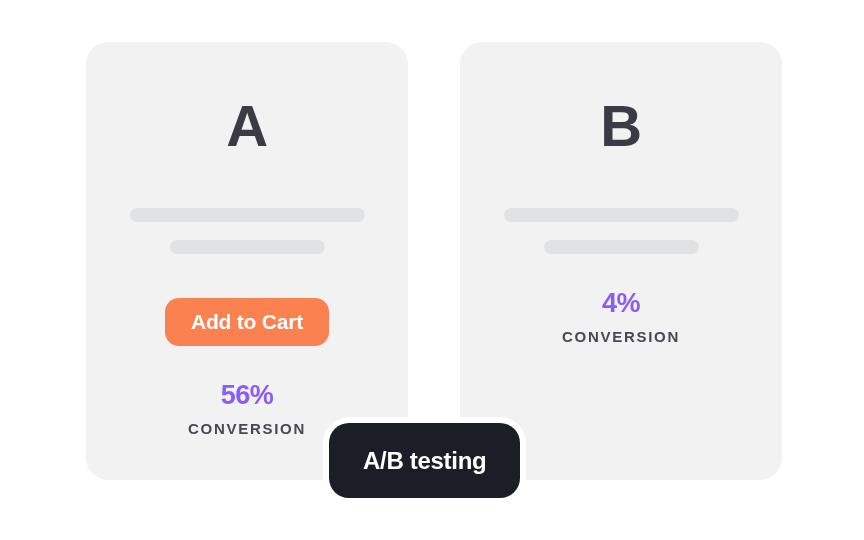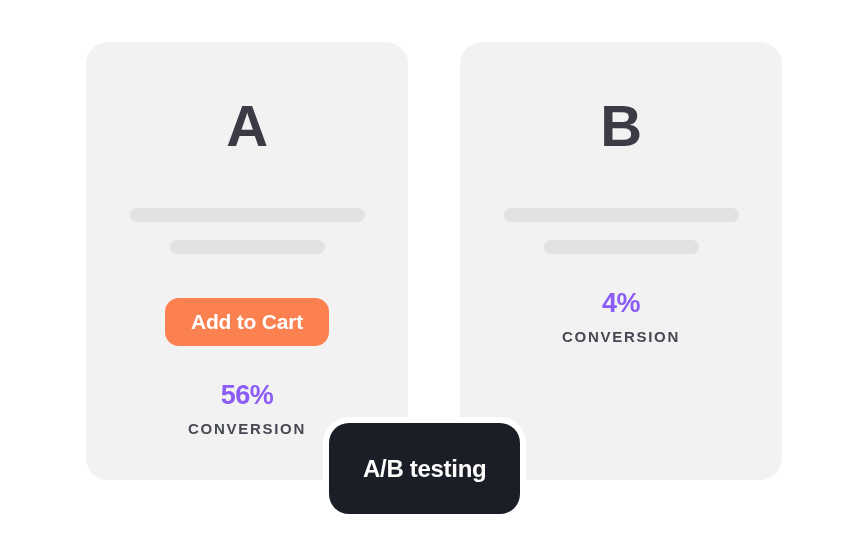--- a/index.html
+++ b/index.html
@@ -111,21 +111,21 @@
   .badge-wrap {
     position: absolute;
     left: 323px;
     top: 417px;
     padding: 6px;
     background: #ffffff;
     border-radius: 26px;
   }
   .badge {
     height: 67px;
-    padding: 12px 34px;
+    padding: 4px 34px;
     background: #1c1e27;
     border-radius: 20px;
     display: flex;
     align-items: center;
     justify-content: center;
   }
   .badge-text {
     color: #ffffff;
     font-size: 24px;
     font-weight: 700;

